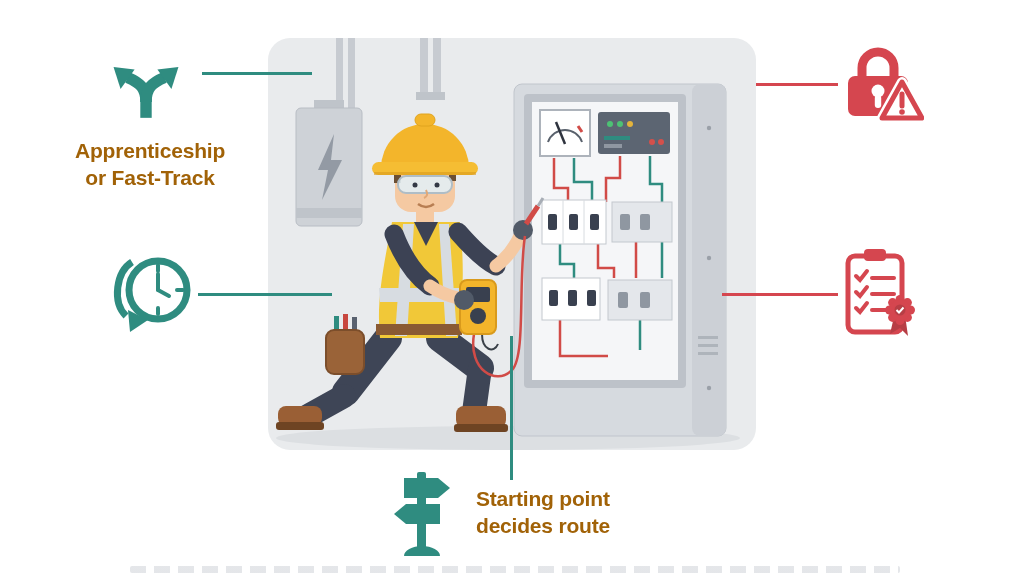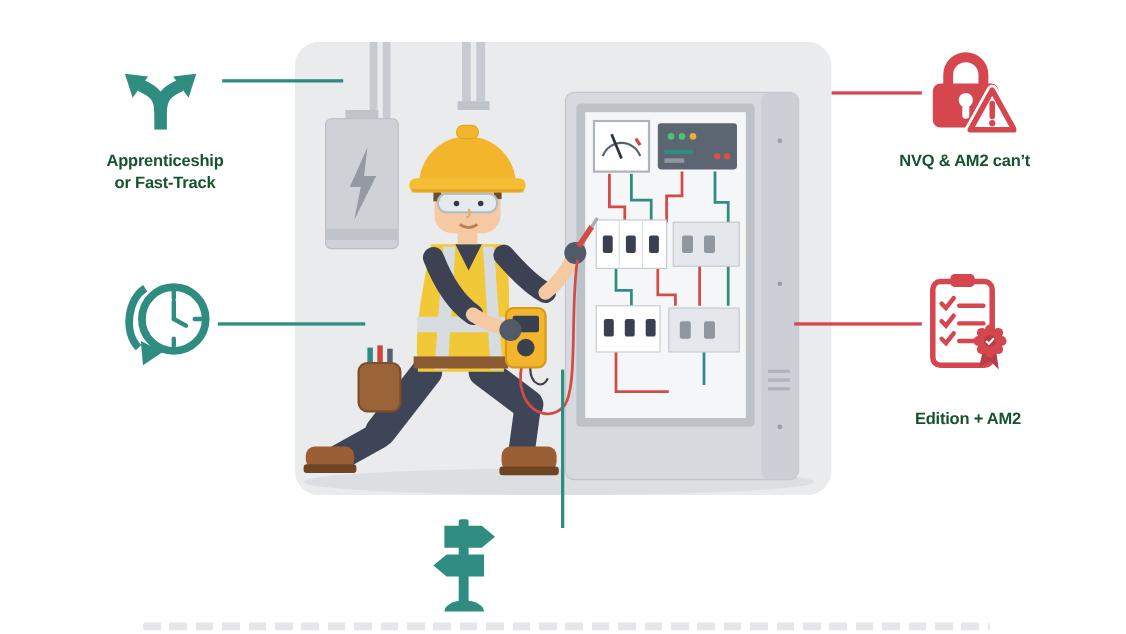--- a/index.html
+++ b/index.html
@@ -3,21 +3,21 @@
 <meta charset="utf-8">
 <style>
   html,body{margin:0;padding:0;}
   body{width:1024px;height:576px;background:#FFFFFF;font-family:"Liberation Sans",sans-serif;position:relative;overflow:hidden;}
   .stage{position:absolute;inset:0;}
   .scene{position:absolute;left:268px;top:38px;width:488px;height:412px;z-index:1;}
   .connector{position:absolute;z-index:2;}
   .connector.teal{background:#2F8C80;}
   .connector.red{background:#D5464F;}
   .icon{position:absolute;z-index:3;}
-  .label{position:absolute;z-index:3;font-weight:700;color:#14532d;font-size:15px;line-height:1.3;letter-spacing:-0.2px;}
+  .label{position:absolute;z-index:3;font-weight:700;color:#a16207;font-size:21px;line-height:1.3;letter-spacing:-0.2px;}
   .center{text-align:center;}
   .left{text-align:left;}
   .cropped-strip{position:absolute;left:130px;top:566px;width:770px;height:7px;z-index:1;opacity:.45;border-radius:2px;
     background:repeating-linear-gradient(90deg,#C4C8CF 0 16px,transparent 16px 24px);}
 </style>
 </head>
 <body>
 
 <div class="stage">
 
@@ -255,23 +255,26 @@
     <path d="M14,90 A18,10 0 0 1 50,90 Z" fill="#2F8C80"></path>
   </svg>
 
   <div class="label center" style="left:30px;top:137px;width:240px;">
     <span>Apprenticeship</span><br>
     <span>or Fast-Track</span>
   </div>
 
 
   <div class="label center" style="left:760px;top:137px;width:234px;">
-    <span>NVQ &amp; AM2 can’t</span><br>
+    <br>
   </div>
 
   <div class="label center" style="left:766px;top:351px;width:228px;">
     <br>
-    <span>Edition + AM2</span>
-  </div>
-
+  </div>
+
+  <div class="label left" style="left:476px;top:485px;width:220px;">
+    <span>Starting point</span><br>
+    <span>decides route</span>
+  </div>
 
   <div class="cropped-strip"></div>
 </div>
 
 </body></html>

